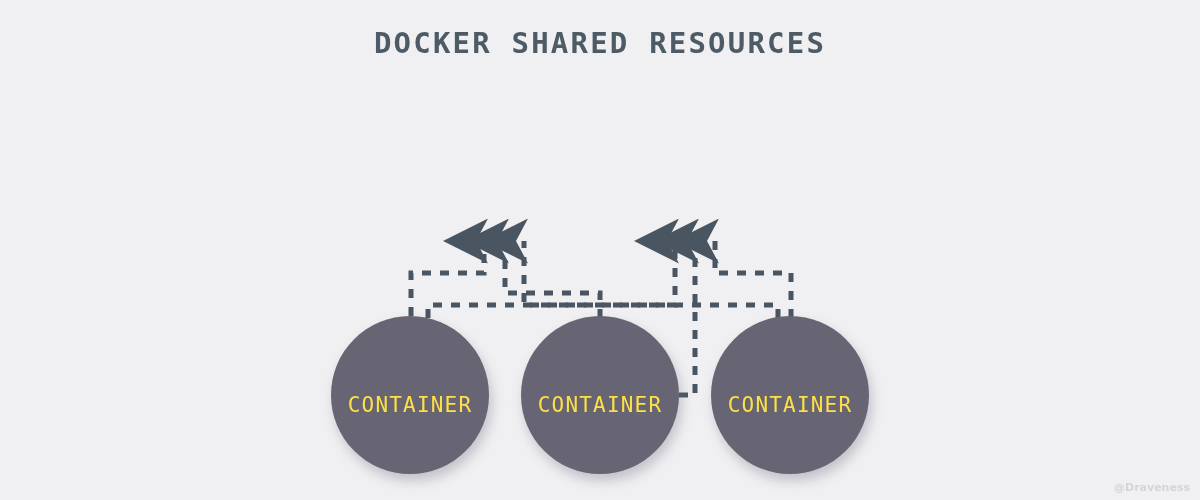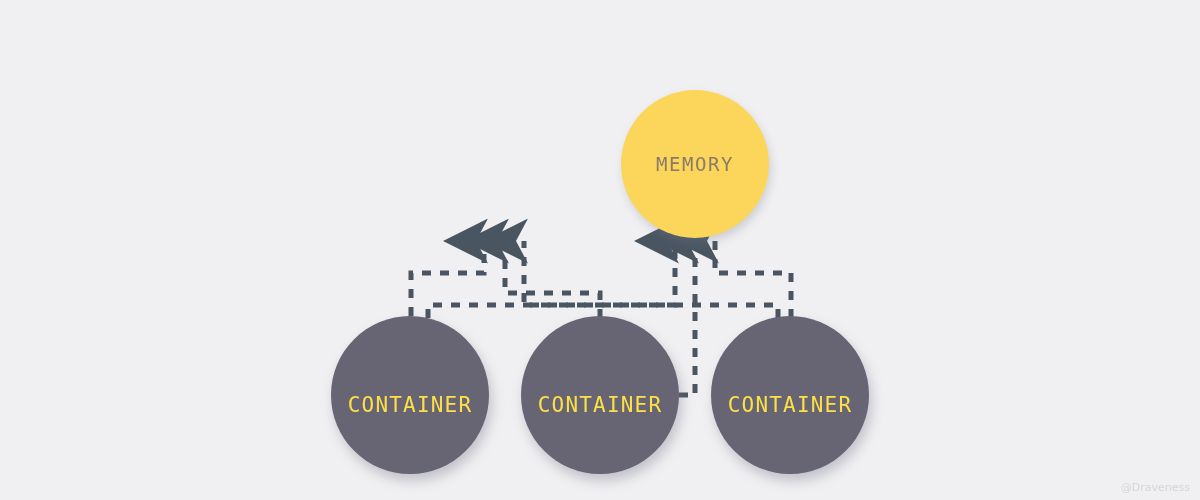--- a/index.html
+++ b/index.html
@@ -94,52 +94,50 @@
     white-space: nowrap;
     user-select: none;
     text-shadow: 0 1px 0 #fafafb;
   }
   .credit {
     position: absolute;
     right: 10px;
     bottom: 6px;
     font-family: "DejaVu Sans", "Liberation Sans", sans-serif;
     font-size: 11px;
-    font-weight: normal;
+    font-weight: bold;
     color: #d3d5d9;
     white-space: nowrap;
     user-select: none;
   }
 </style>
 </head>
 <body>
 
 <div id="stage">
 
+  <div class="title">DOCKER SHARED RESOURCES</div>
 
   <svg id="diagram-svg" viewBox="0 0 1200 500" xmlns="http://www.w3.org/2000/svg">
     <defs>
       <marker id="arrow-up" markerWidth="9" markerHeight="9" refX="4.5" refY="8.2" orient="auto" markerUnits="strokeWidth">
         <path d="M 4.5 0 L 9 9 L 4.5 6.6 L 0 9 Z" fill="#4a5562"></path>
       </marker>
     </defs>
     <g id="edges">
         <path d="M 411 316 L 411 273 L 484 273 L 484 241" fill="none" stroke="#4a5562" stroke-width="5" stroke-dasharray="9 9" stroke-linecap="butt" stroke-linejoin="miter" marker-end="url(#arrow-up)"></path>
         <path d="M 600 318 L 600 293 L 505 293 L 505 241" fill="none" stroke="#4a5562" stroke-width="5" stroke-dasharray="9 9" stroke-linecap="butt" stroke-linejoin="miter" marker-end="url(#arrow-up)"></path>
         <path d="M 778 318 L 778 305 L 524 305 L 524 241" fill="none" stroke="#4a5562" stroke-width="5" stroke-dasharray="9 9" stroke-linecap="butt" stroke-linejoin="miter" marker-end="url(#arrow-up)"></path>
         <path d="M 428 318 L 428 305 L 675 305 L 675 241" fill="none" stroke="#4a5562" stroke-width="5" stroke-dasharray="9 9" stroke-linecap="butt" stroke-linejoin="miter" marker-end="url(#arrow-up)"></path>
         <path d="M 679 395 L 695 395 L 695 241" fill="none" stroke="#4a5562" stroke-width="5" stroke-dasharray="9 9" stroke-linecap="butt" stroke-linejoin="miter" marker-end="url(#arrow-up)"></path>
         <path d="M 791 318 L 791 273 L 715 273 L 715 241" fill="none" stroke="#4a5562" stroke-width="5" stroke-dasharray="9 9" stroke-linecap="butt" stroke-linejoin="miter" marker-end="url(#arrow-up)"></path>
       </g>
   </svg>
 
 
-  <div class="node node-memory">
-    <span class="node-label">MEMORY</span>
-  </div>
 
   <div class="node node-container node-c1">
     <span class="node-label">CONTAINER</span>
   </div>
 
   <div class="node node-container node-c2">
     <span class="node-label">CONTAINER</span>
   </div>
 
   <div class="node node-container node-c3">

